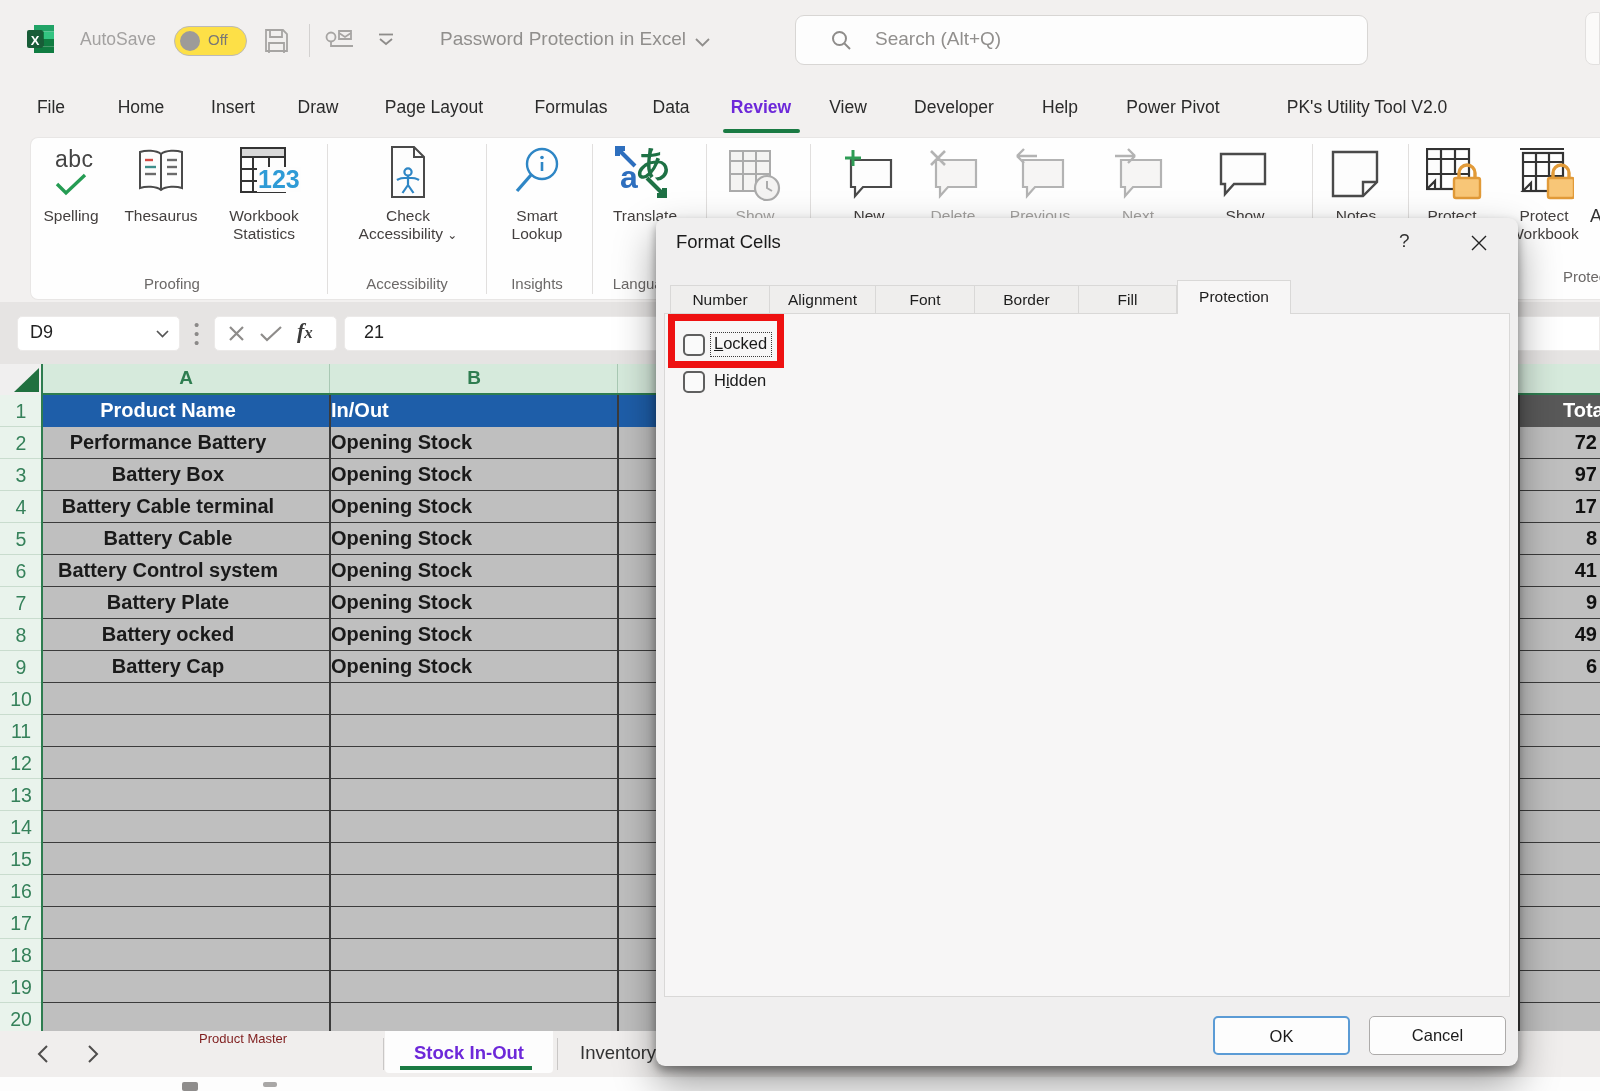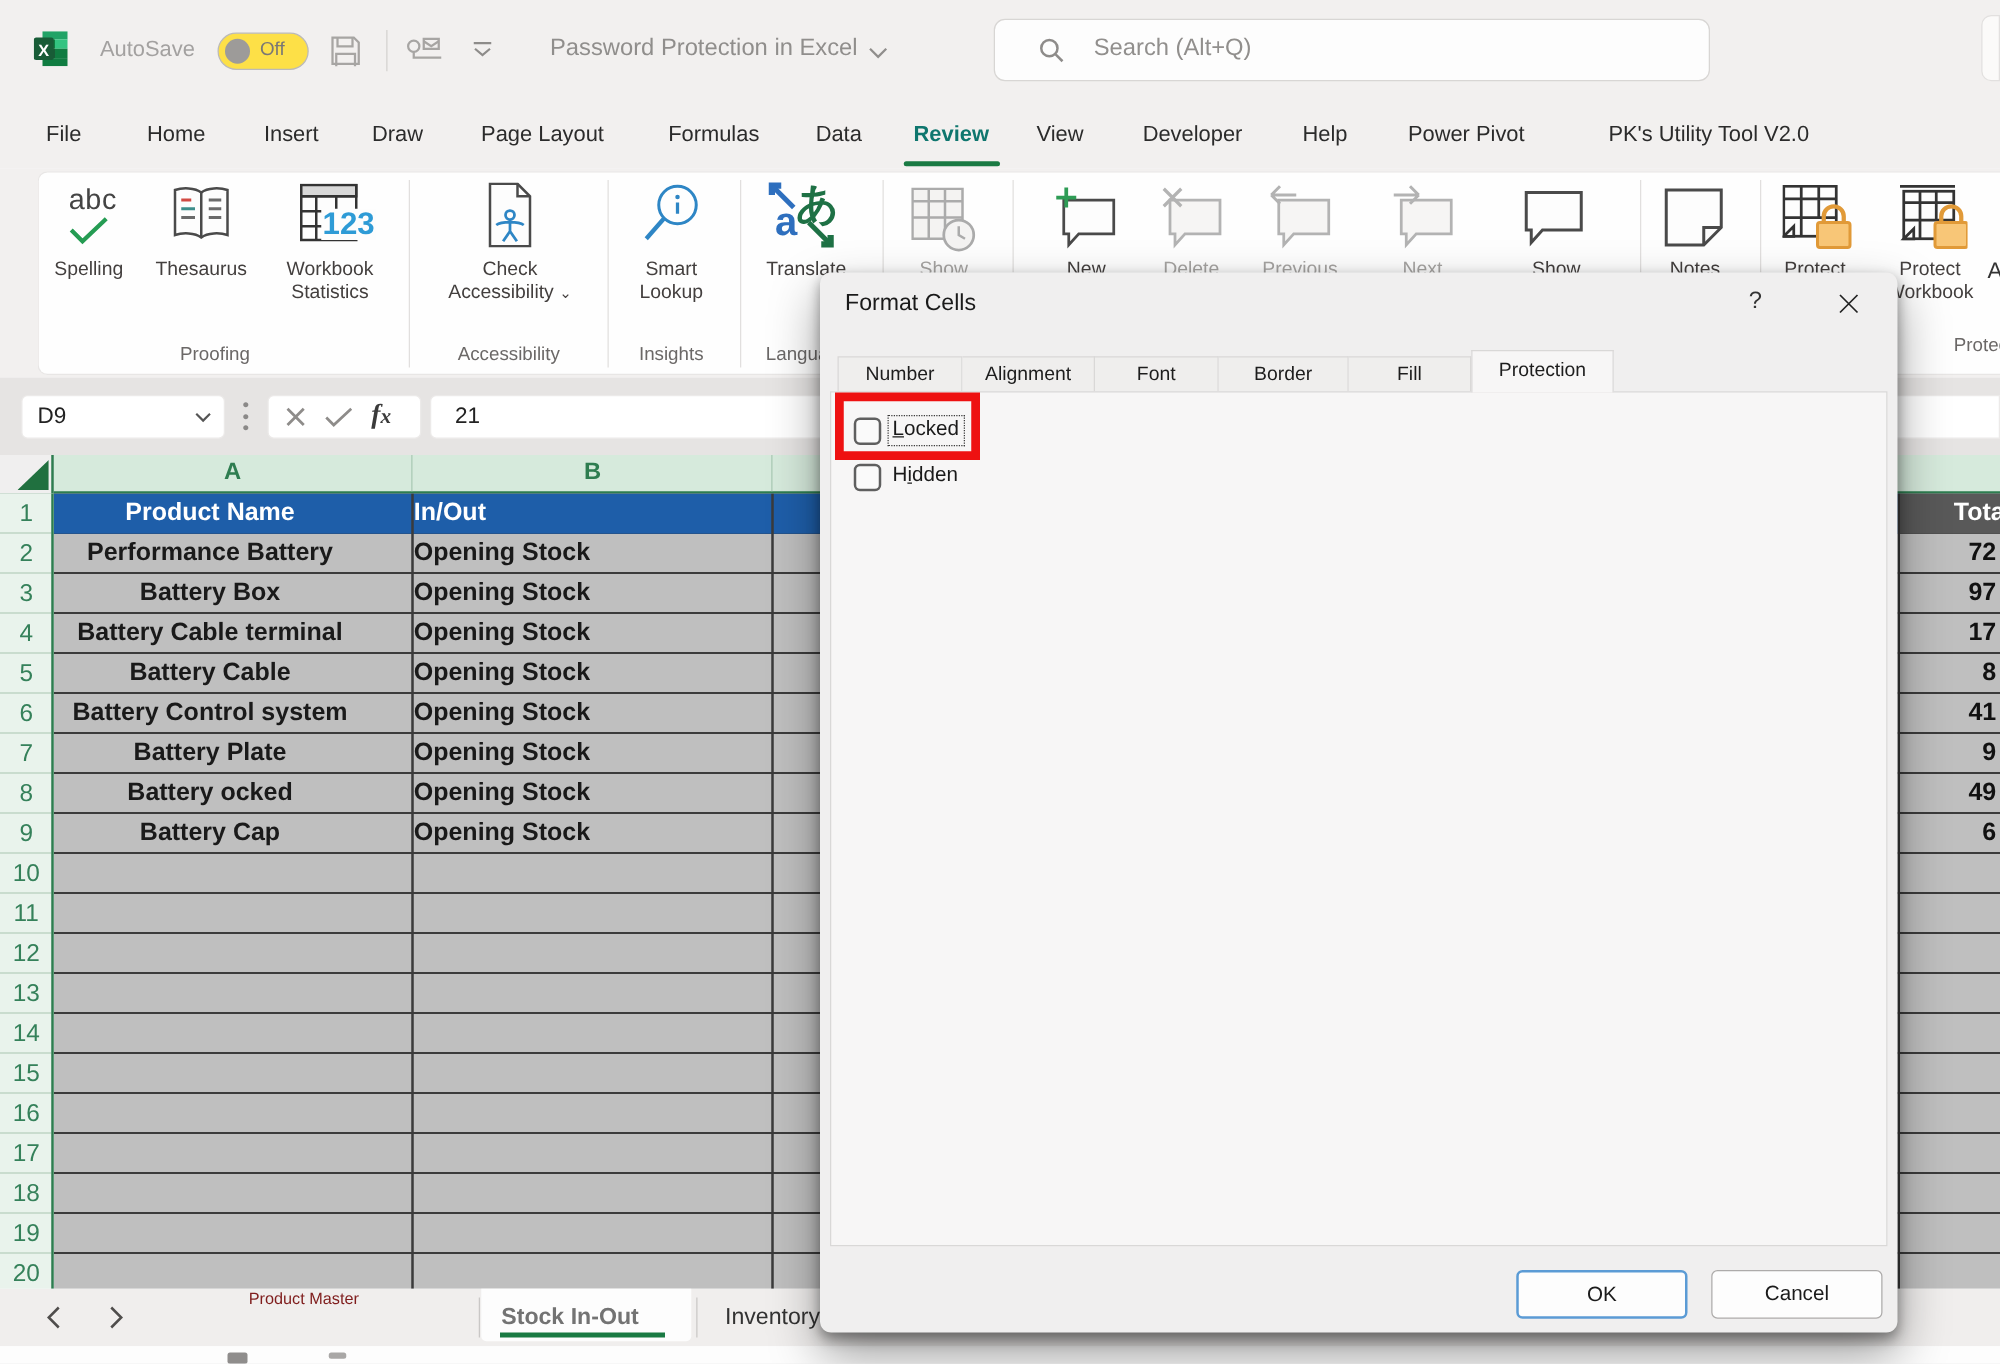--- a/index.html
+++ b/index.html
@@ -98,21 +98,21 @@
 </div>
 <div class="abs" style="left:1585px;top:12px;width:15px;height:53px;background:#FBFAF9;border:1px solid #E2E0DF;border-radius:8px 0 0 8px"></div>
 
 <div class="abs mlabel" style="left:51px;top:97px">File</div>
 <div class="abs mlabel" style="left:141px;top:97px">Home</div>
 <div class="abs mlabel" style="left:233px;top:97px">Insert</div>
 <div class="abs mlabel" style="left:318px;top:97px">Draw</div>
 <div class="abs mlabel" style="left:434px;top:97px">Page Layout</div>
 <div class="abs mlabel" style="left:571px;top:97px">Formulas</div>
 <div class="abs mlabel" style="left:671px;top:97px">Data</div>
-<div class="abs mlabel" style="left:761px;top:97px;font-weight:bold;color:#0f766e">Review</div>
+<div class="abs mlabel" style="left:761px;top:97px;font-weight:bold;color:#6d28d9">Review</div>
 <div class="abs" style="left:723px;top:129px;width:77px;height:4px;background:#1A7A43;border-radius:2px"></div>
 <div class="abs mlabel" style="left:848px;top:97px">View</div>
 <div class="abs mlabel" style="left:954px;top:97px">Developer</div>
 <div class="abs mlabel" style="left:1060px;top:97px">Help</div>
 <div class="abs mlabel" style="left:1173px;top:97px">Power Pivot</div>
 <div class="abs mlabel" style="left:1367px;top:97px">PK's Utility Tool V2.0</div>
 
 <div class="abs" style="left:55px;top:146px;font-size:23px;color:#444;letter-spacing:0.5px">abc</div>
 <svg class="abs" style="left:54px;top:172px" width="34" height="24" viewBox="0 0 34 24" fill="none" stroke="#259C53" stroke-width="3.4">
   <path d="M3 12 l9 9 L31 3"></path>
@@ -319,21 +319,21 @@
 <div class="abs" id="tabbar">
   <svg class="abs" style="left:36px;top:13px" width="14" height="20" viewBox="0 0 14 20" fill="none" stroke="#4F4D4C" stroke-width="2">
       <path d="M11 2 L3 10 l8 8"></path>
     </svg>
   <svg class="abs" style="left:86px;top:13px" width="14" height="20" viewBox="0 0 14 20" fill="none" stroke="#4F4D4C" stroke-width="2">
       <path d="M3 2 l8 8 -8 8"></path>
     </svg>
   <div class="abs" style="left:199px;top:0;font-size:13px;color:#7f1d1d">Product Master</div>
   <div class="abs" style="left:383px;top:7px;width:1px;height:32px;background:#C9C7C6"></div>
   <div class="abs" style="left:385px;top:0px;width:168px;height:42px;background:#FDFDFD;border-radius:0 0 4px 4px"></div>
-  <div class="abs" style="left:456px;top:11px;font-size:18.5px;font-weight:bold;color:#737373;transform:translateX(-50%)">Stock In-Out</div>
+  <div class="abs" style="left:469px;top:11px;font-size:18.5px;font-weight:bold;color:#6d28d9;transform:translateX(-50%)">Stock In-Out</div>
   <div class="abs" style="left:400px;top:35px;width:132px;height:4px;background:#1A7A43"></div>
   <div class="abs" style="left:557px;top:7px;width:1px;height:32px;background:#C9C7C6"></div>
   <div class="abs" style="left:580px;top:11px;font-size:18.5px;color:#333">Inventory</div>
 </div>
 <div class="abs" id="belowtabs"></div>
 <div class="abs" style="left:182px;top:1082px;width:16px;height:9px;background:#8F8D8C;border-radius:2px"></div>
 <div class="abs" style="left:263px;top:1082px;width:14px;height:5px;background:#A9A7A6;border-radius:2px"></div>
 
 <div class="abs" id="dialog">
   <div class="abs" style="left:20px;top:13px;font-size:18.5px;color:#1a1a1a">Format Cells</div>

